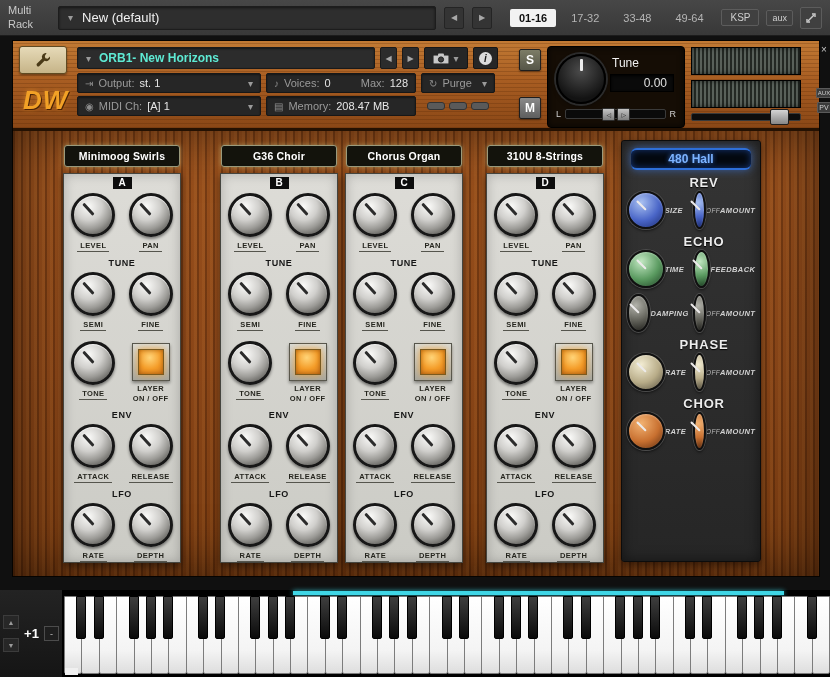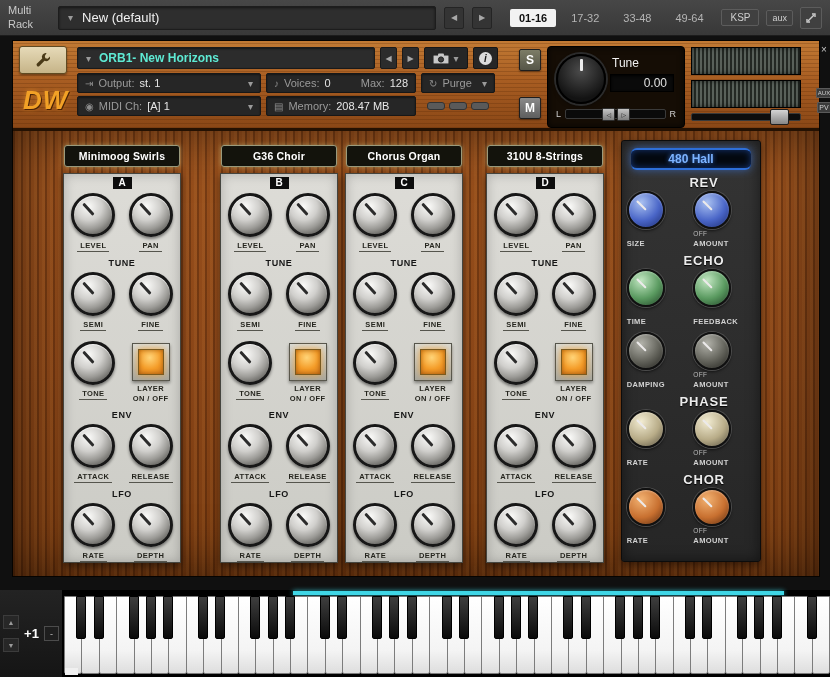--- a/index.html
+++ b/index.html
@@ -86,21 +86,21 @@
   .layer-btn{margin-top:2px;width:36px;height:36px;background:linear-gradient(#dadad4,#a6a69e);border:1px solid #55554d;box-shadow:0 2px 3px rgba(0,0,0,.4);display:flex;align-items:center;justify-content:center;}
   .layer-led{width:24px;height:24px;background:radial-gradient(circle at 45% 32%,#ffd478,#f49c28 55%,#d0761a);border:1px solid #7a5a20;box-shadow:0 0 7px rgba(250,165,45,.85),inset 0 0 4px rgba(115,55,0,.55);}
   .llabel{margin-top:3px;font-size:7.5px;font-weight:bold;color:#26261f;text-align:center;line-height:1.35;letter-spacing:.4px;}
 
   
   .fx-panel{position:absolute;left:608px;top:9px;width:138px;height:420px;background:linear-gradient(180deg,#343434,#262626);border:1px solid #0c0c0c;border-radius:3px;box-shadow:inset 0 0 14px rgba(0,0,0,.5),0 3px 8px rgba(0,0,0,.5);display:flex;flex-direction:column;align-items:center;overflow:hidden;}
   .lcd{margin-top:7px;width:120px;height:22px;background:#040910;border-top:2px solid #2e6fd8;border-bottom:2px solid #2e6fd8;box-shadow:0 0 8px rgba(60,130,255,.55),inset 0 0 7px rgba(40,100,220,.5);color:#7cb3ff;font-size:12px;font-weight:bold;display:flex;align-items:center;justify-content:center;text-shadow:0 0 5px #3d7ef0;box-sizing:border-box;border-radius:6px;}
   .fx-section{width:100%;display:flex;flex-direction:column;align-items:center;margin-top:5px;}
   .fx-header{font-size:13px;font-weight:bold;color:#ececec;letter-spacing:.8px;text-shadow:0 1px 1px #000;margin-bottom:1px;margin-left:26px;}
   .fxrow{width:100%;display:flex;justify-content:space-evenly;}
-  .fxunit{position:relative;display:flex;flex-direction:column;width:62px;}
+  .fxunit{position:relative;display:flex;flex-direction:row;align-items:center;width:62px;font-style:italic;}
   .fxknob{width:34px;height:34px;border-radius:50%;border:2px solid #101010;position:relative;
     box-shadow:0 0 0 1px #4c4c4c,0 2px 3px rgba(0,0,0,.6),inset 0 1px 2px rgba(255,255,255,.35);}
   .fxknob::after{content:"";position:absolute;left:calc(50% - 1px);bottom:50%;width:2px;height:13px;background:#eceaea;border-radius:1px;transform-origin:50% 100%;transform:rotate(-45deg);}
   .knob-blue{background:radial-gradient(circle at 36% 28%,#a9c1f1,#4a66c8 55%,#1a2a70 100%);}
   .knob-green{background:radial-gradient(circle at 36% 28%,#c2e7c2,#5a9a60 55%,#1e4024 100%);}
   .knob-dark{background:radial-gradient(circle at 36% 28%,#b2b2aa,#62625a 55%,#20201c 100%);}
   .knob-tan{background:radial-gradient(circle at 36% 28%,#f2ecd2,#b8ac88 55%,#565040 100%);}
   .knob-orange{background:radial-gradient(circle at 36% 28%,#f2b272,#c87030 55%,#5c2c10 100%);}
   .fxvalue{height:8px;font-size:6.5px;color:#bcbcbc;margin-top:1px;letter-spacing:.3px;}
   .fxlabel{font-size:7.5px;font-weight:bold;color:#d2d2d2;letter-spacing:.4px;margin-top:1px;}

